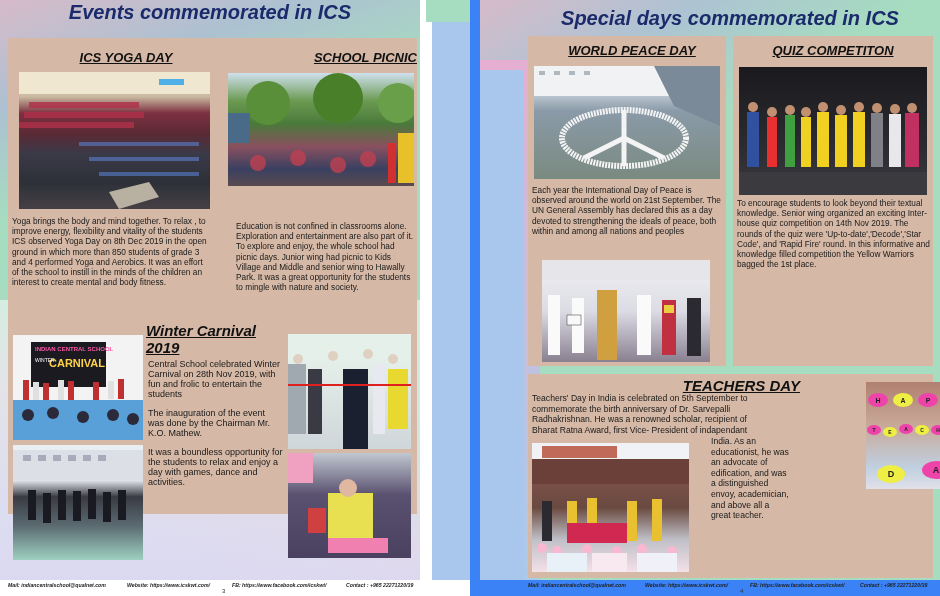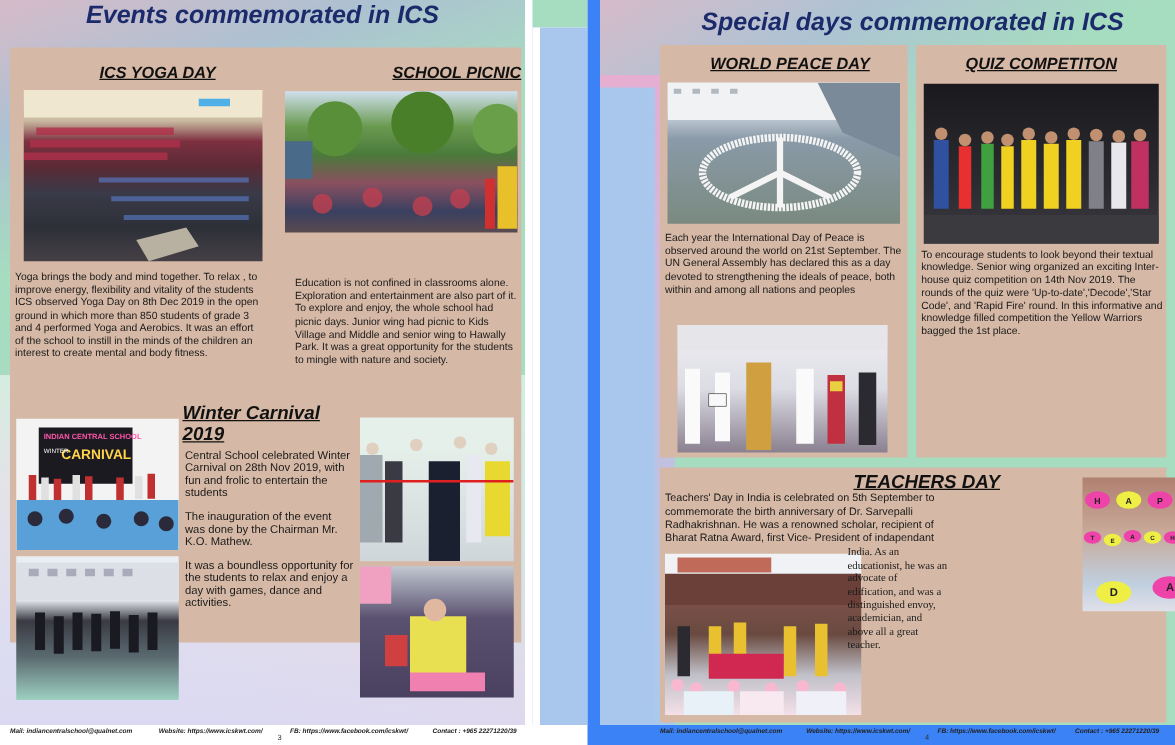--- a/index.html
+++ b/index.html
@@ -279,21 +279,21 @@
             <circle cx="55" cy="106" r="5"></circle>
             <circle cx="85" cy="108" r="5"></circle>
             <circle cx="110" cy="106" r="5"></circle>
             <circle cx="140" cy="108" r="5"></circle>
           </g>
         <rect x="15" y="110" width="40" height="19" fill="#e8f0f8"></rect>
         <rect x="60" y="110" width="35" height="19" fill="#f8e8f0"></rect>
         <rect x="105" y="110" width="40" height="19" fill="#f0f0f8"></rect>
       </svg>
     </div>
-    <div class="body-text" style="position:absolute; left:150px; top:62px; width:80px; font-size:8.6px; line-height:10.6px;font-family:Liberation Serif, serif;">India. As an educationist, he was an advocate of edification, and was a distinguished envoy, academician, and above all a great teacher.</div>
+    <div class="body-text" style="position:absolute; left:183px; top:62px; width:80px; font-size:8.6px; line-height:10.6px;">India. As an educationist, he was an advocate of edification, and was a distinguished envoy, academician, and above all a great teacher.</div>
     <div class="photo" style="left:338px; top:8px; width:134px; height:107px; background: linear-gradient(180deg,#b08070 0%,#c8a898 40%,#c0d0e0 80%,#e0e0e8 100%);">
       <svg width="134" height="107">
         <g font-family="Liberation Sans, sans-serif" font-size="7" font-weight="bold" fill="#222" text-anchor="middle">
           <ellipse cx="12" cy="18" rx="10" ry="7" fill="#ee44aa"></ellipse>
             <text x="12" y="21">H</text>
           <ellipse cx="37" cy="18" rx="10" ry="7" fill="#eeee44"></ellipse>
             <text x="37" y="21">A</text>
           <ellipse cx="62" cy="18" rx="10" ry="7" fill="#ee44aa"></ellipse>
             <text x="62" y="21">P</text>
           <ellipse cx="87" cy="20" rx="10" ry="7" fill="#eeee44"></ellipse>

